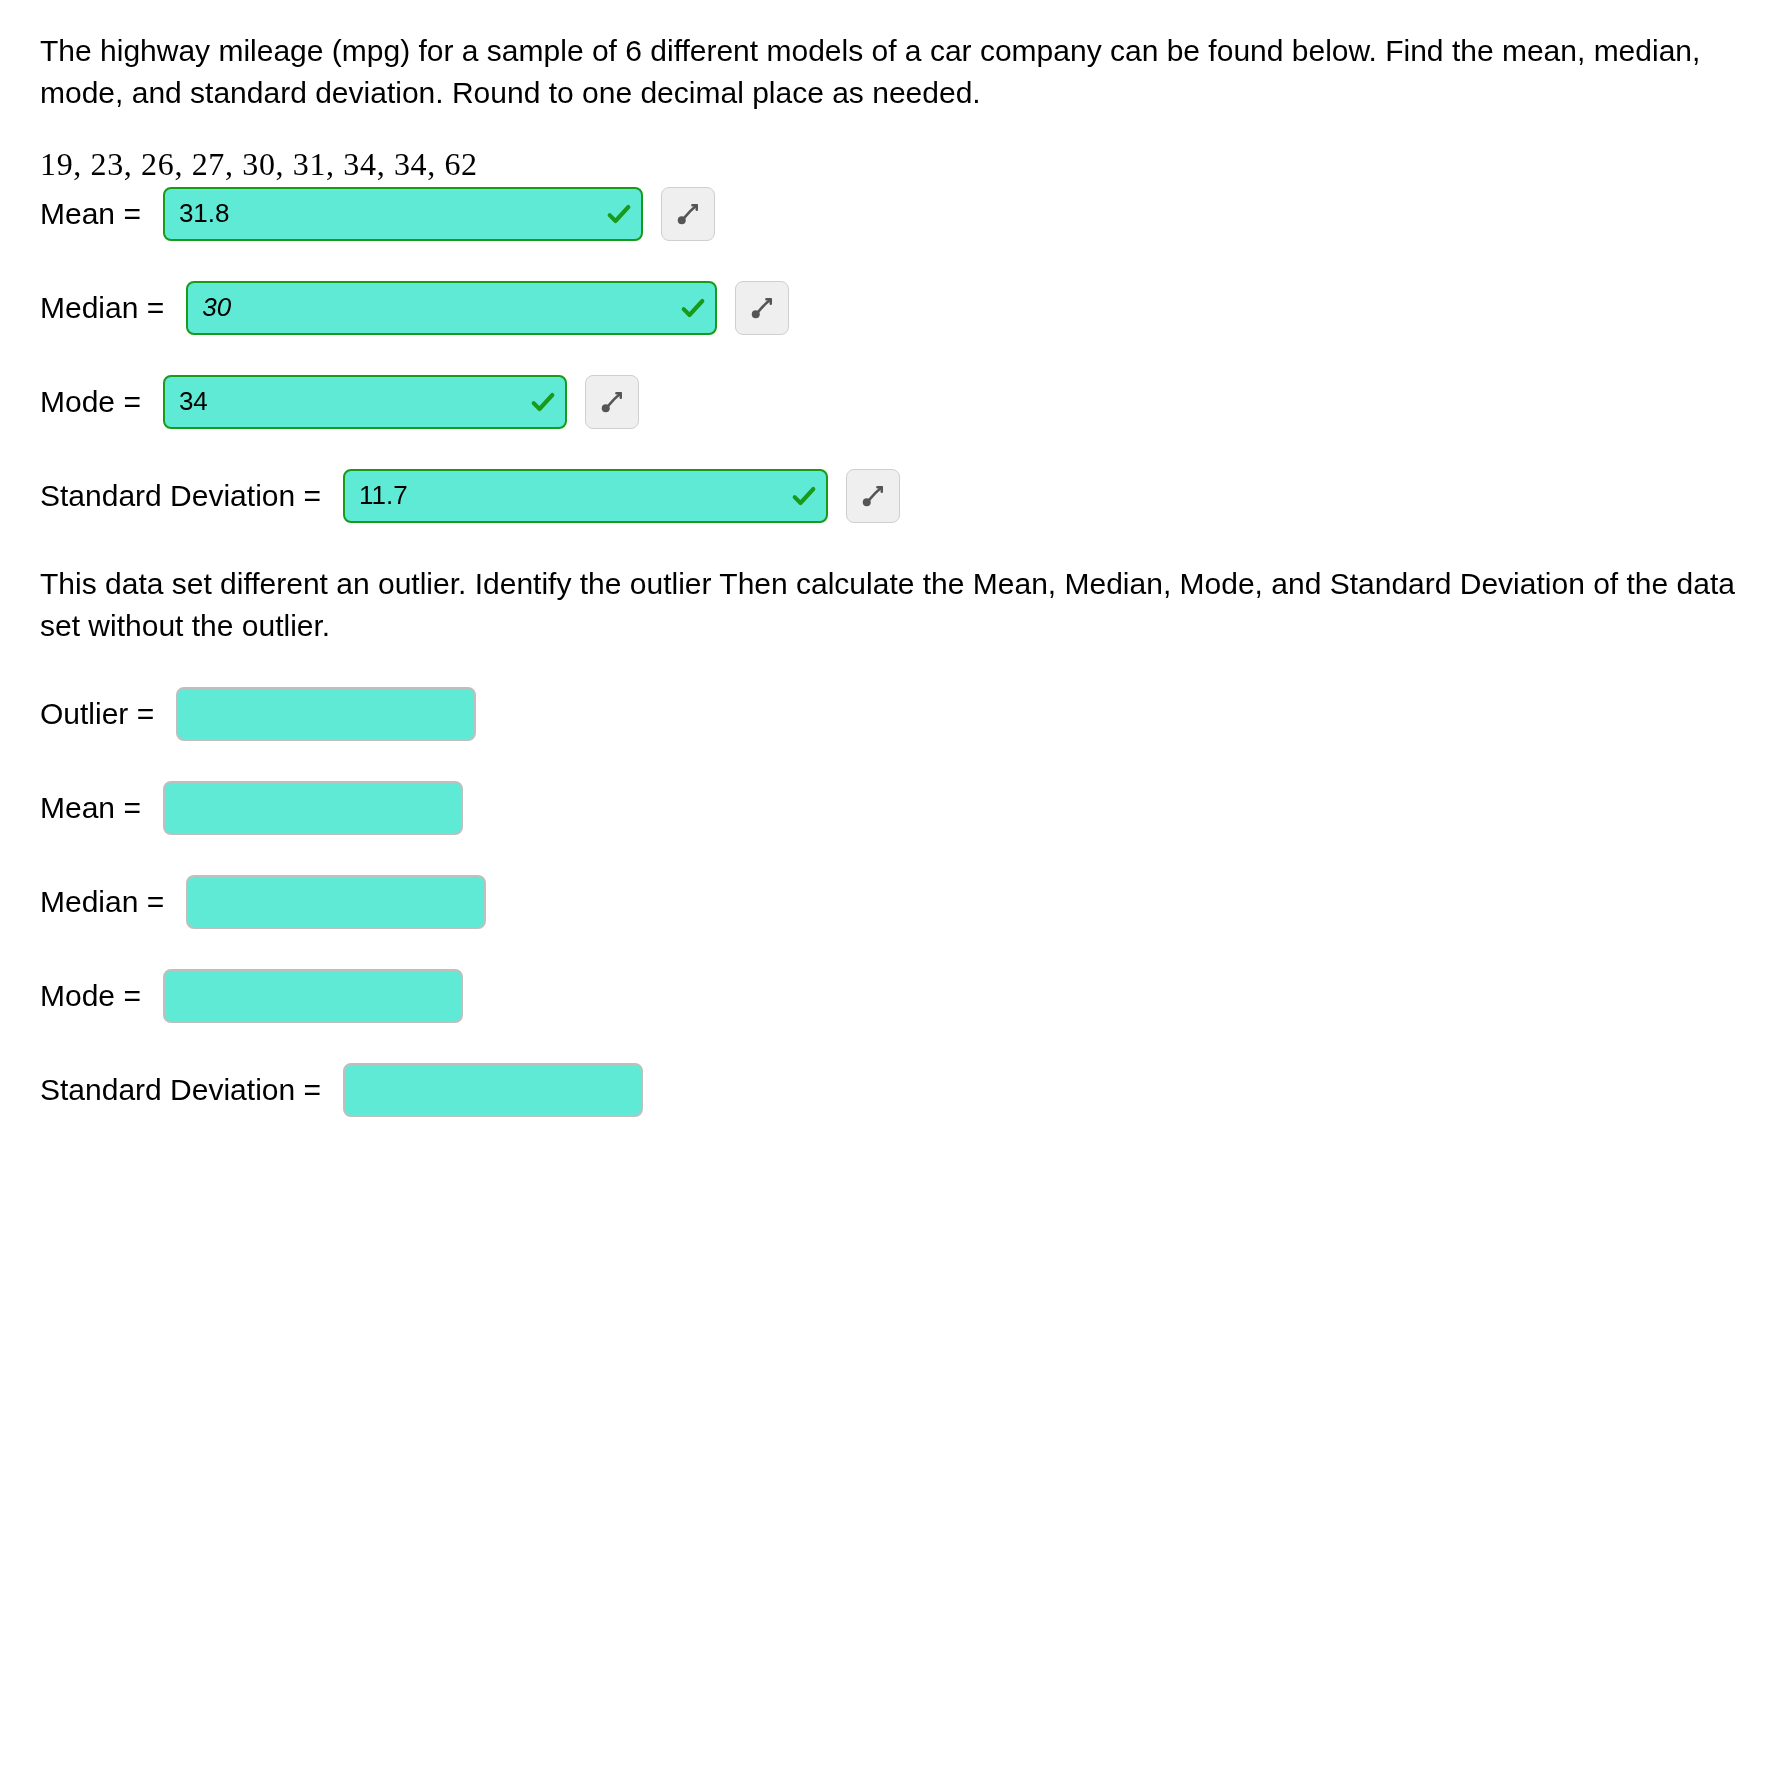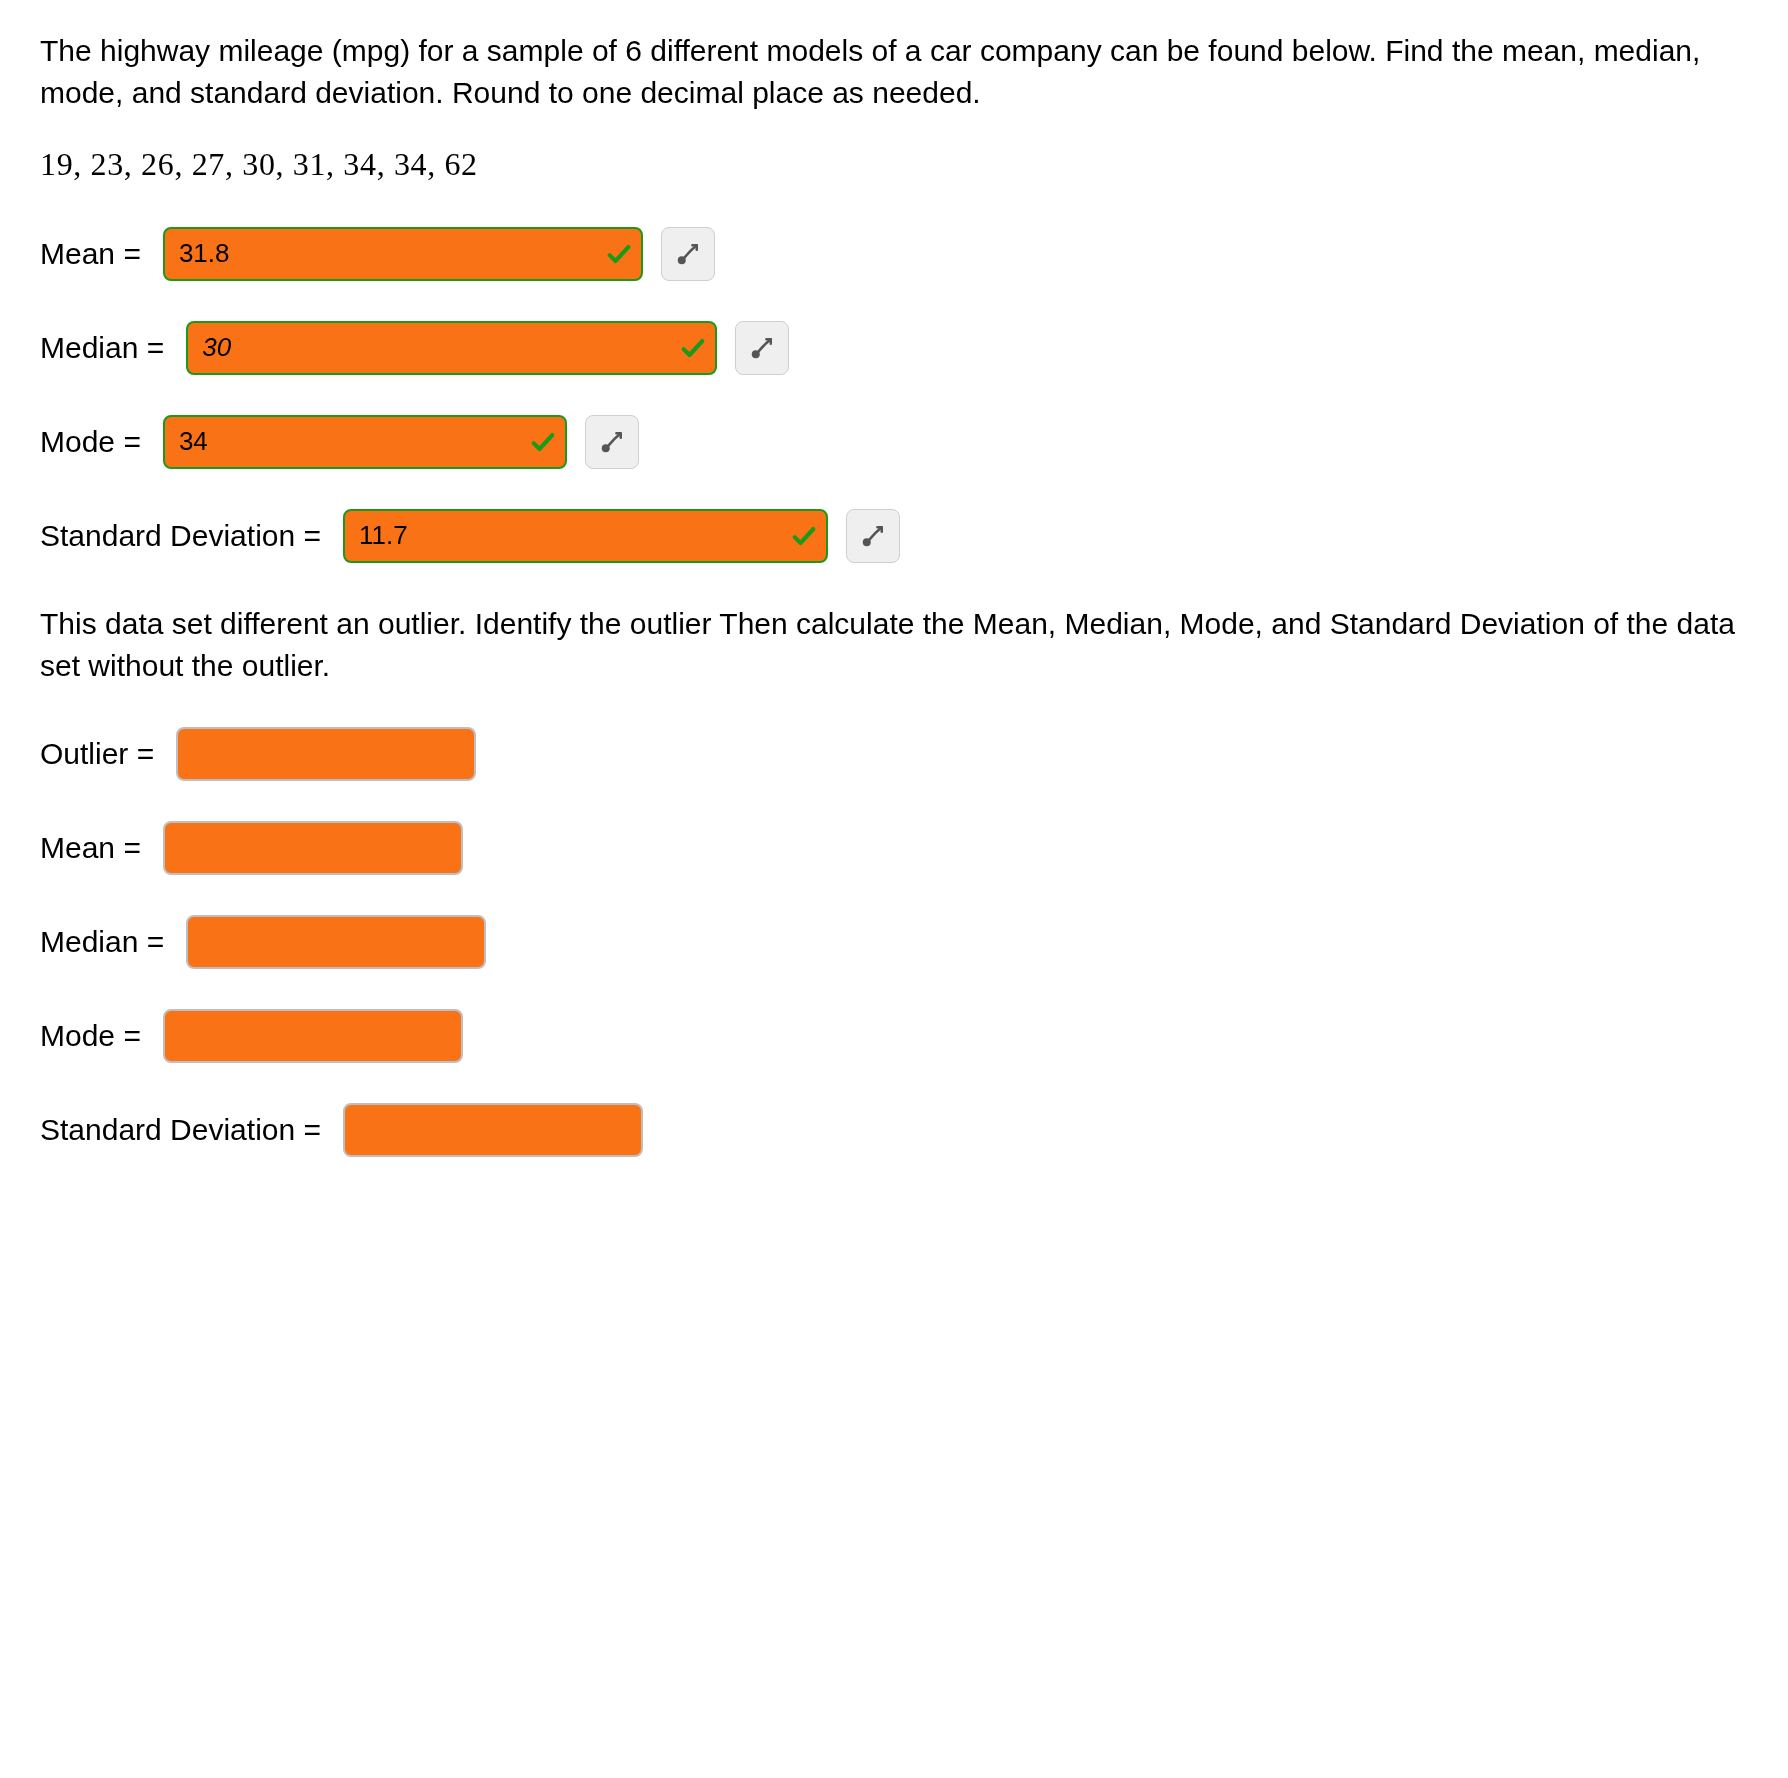--- a/index.html
+++ b/index.html
@@ -10,42 +10,41 @@
       margin: 0;
       padding: 30px 40px;
       line-height: 1.4;
     }
     .question-text {
       margin-bottom: 28px;
     }
     .data-values {
       font-family: Georgia, "Times New Roman", serif;
       font-size: 32px;
-      margin-bottom: 40px;
       letter-spacing: 0.02em;
     }
     .field-row {
       display: flex;
       align-items: center;
       margin-bottom: 40px;
       gap: 16px;
     }
     .field-label {
       font-size: 30px;
       margin-right: 6px;
       white-space: nowrap;
     }
     .answer-input {
       height: 54px;
       padding: 0 14px;
       font-size: 26px;
       font-family: inherit;
       border: 2px solid #1a9a1a;
       border-radius: 8px;
-      background: #f97316;
+      background: #5eead4;
       outline: none;
       box-sizing: border-box;
     }
     .answer-input.plain {
       border: 2px solid #bfbfbf;
       border-radius: 8px;
     }
     .answer-input.correct {
       border: 2px solid #1a9a1a;
       padding-right: 44px;

